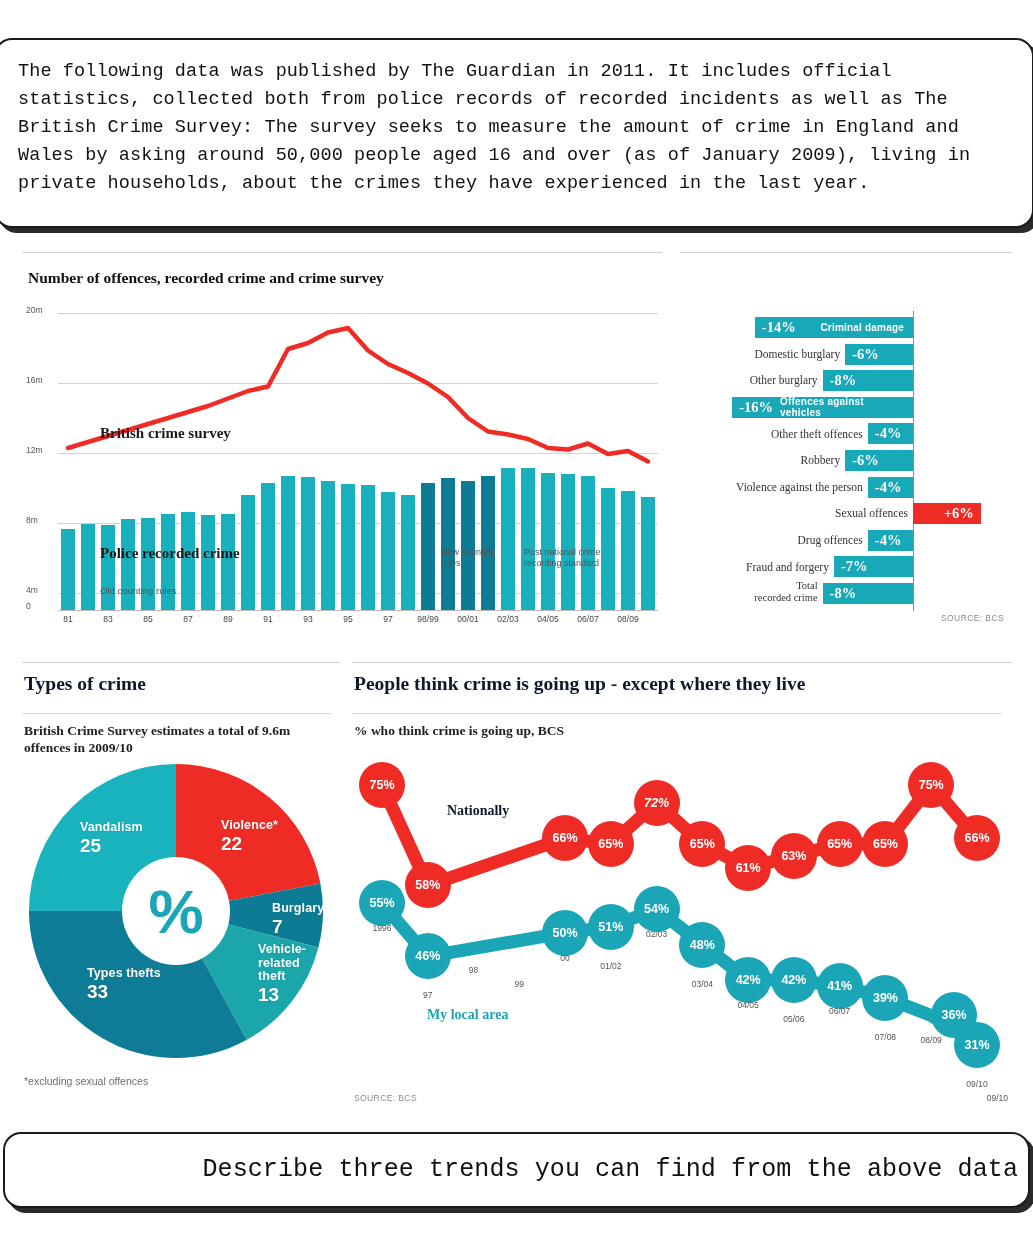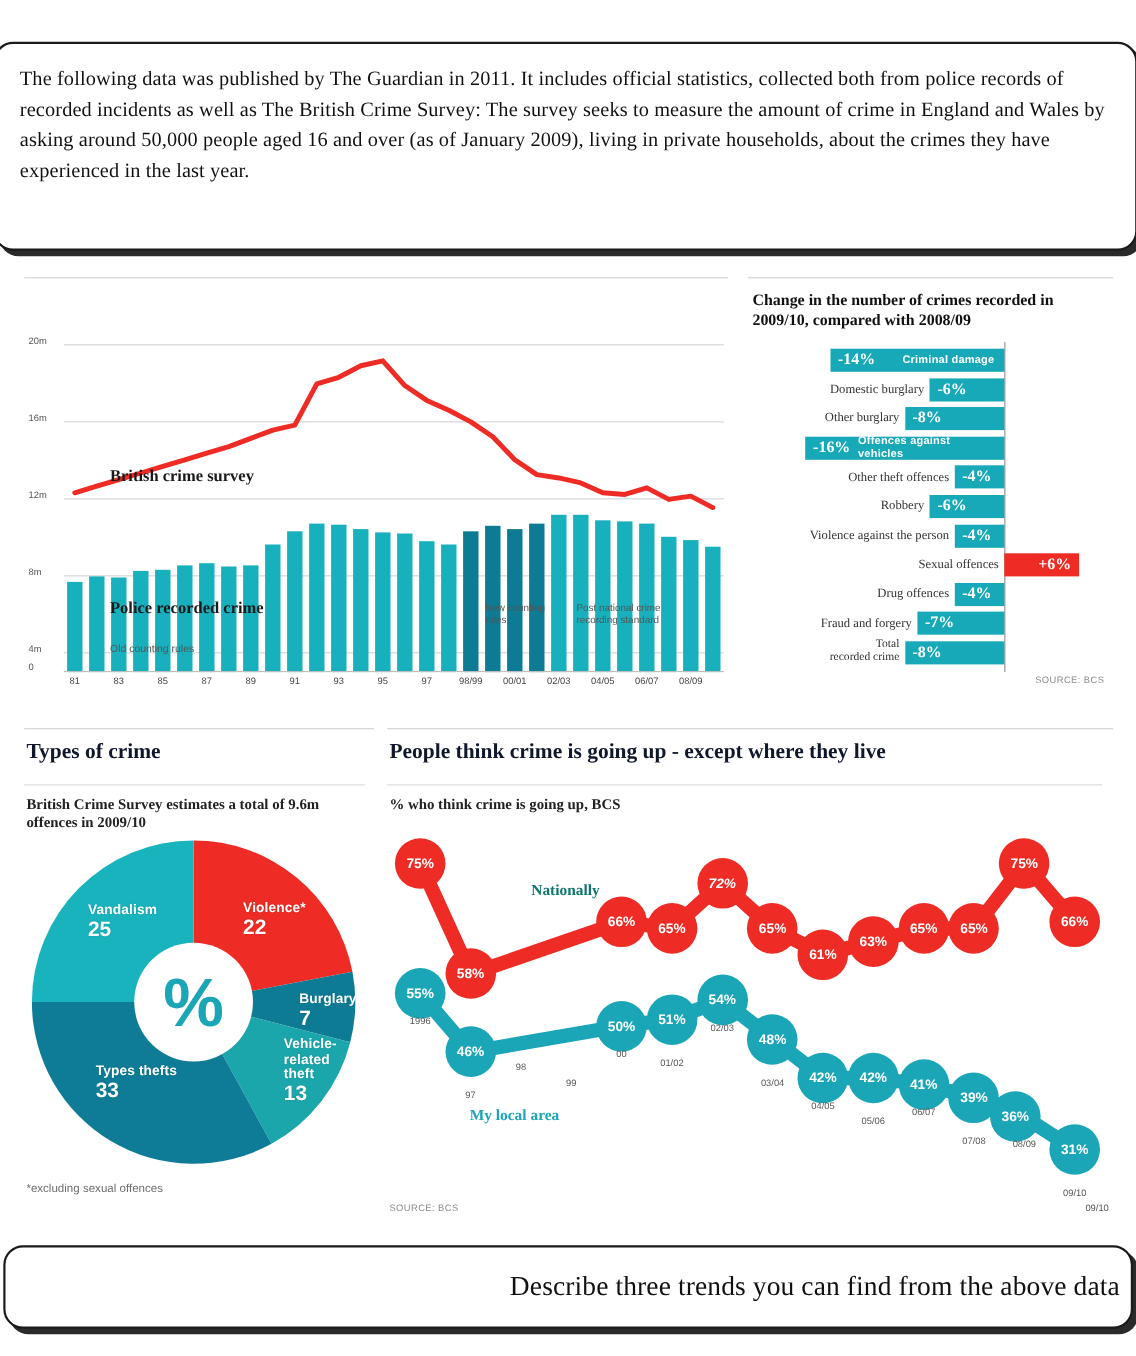--- a/index.html
+++ b/index.html
@@ -9,21 +9,21 @@
     font-family:"Liberation Sans",sans-serif;color:#222;
   }
 
   
   .callout{
     position:absolute;box-sizing:border-box;
     background:#fff;border:2px solid #1b1b1b;border-radius:18px;
     box-shadow:5px 5px 0 #2a2a2a;
   }
   .callout-text{
-    font-family:Liberation Serif, serif;
+    font-family:Liberation Mono, monospace;
     font-size:18.5px;line-height:1.52;color:#111;letter-spacing:.1px;
   }
 
   #intro-box{left:-6px;top:38px;width:1040px;height:190px;padding:18px 22px 10px 22px;}
   #task-box{left:3px;top:1132px;width:1027px;height:76px;
             display:flex;align-items:center;justify-content:flex-end;padding-right:10px;}
   #task-box .callout-text{font-size:25px;}
 
   
   #panel{position:absolute;left:22px;top:252px;width:990px;height:870px;background:#fff;}
@@ -101,35 +101,36 @@
   #sec-right .sb{position:absolute;left:2px;top:60px;}
   #bub{position:absolute;left:0;top:92px;width:655px;height:330px;}
   #bub svg{position:absolute;left:0;top:0;}
   .bbl{position:absolute;border-radius:50%;display:flex;align-items:center;justify-content:center;
        color:#fff;font-family:"Liberation Sans",sans-serif;font-weight:700;font-size:12.5px;}
   .bbl.r{background:#ee2b24;}
   .bbl.t{background:#1aa6b7;}
   .yr{position:absolute;font-family:"Liberation Sans",sans-serif;font-size:8.5px;color:#555;
       transform:translateX(-50%);white-space:nowrap;}
   .serlab{position:absolute;font-family:"Liberation Serif",serif;font-weight:700;font-size:14px;}
-  .serlab.r{color:#0f766e;margin-left:36px;}
+  .serlab.r{color:#0f172a;}
   .serlab.t{color:#1aa6b7;}
   #bub-src{position:absolute;left:2px;top:430px;}
   #bub-last{position:absolute;right:4px;top:430px;}
 </style>
 </head>
 <body>
 
 <div class="callout" id="intro-box">
   <div class="callout-text">The following data was published by The Guardian in 2011. It includes official statistics, collected both from police records of recorded incidents as well as The British Crime Survey: The survey seeks to measure the amount of crime in England and Wales by asking around 50,000 people aged 16 and over (as of January 2009), living in private households, about the crimes they have experienced in the last year.</div>
 </div>
 
 <div id="panel">
 
   <div id="chart1" class="rule-top">
+    <div class="t sec-title">Number of offences, recorded crime and crime survey</div>
 
     <div id="c1plot">
 
       <div class="gl" style="top:14px;"></div>
       <div class="gl" style="top:84px;"></div>
       <div class="gl" style="top:154px;"></div>
       <div class="gl" style="top:224px;"></div>
       <div class="gl" style="top:294px;"></div>
 
       <div class="ylab" style="top:6px;left:-32px;">20m</div>
@@ -196,21 +197,20 @@
           <div class="xt" style="left: 410px;">00/01</div>
           <div class="xt" style="left: 450px;">02/03</div>
           <div class="xt" style="left: 490px;">04/05</div>
           <div class="xt" style="left: 530px;">06/07</div>
           <div class="xt" style="left: 570px;">08/09</div>
         </div>
     </div>
   </div>
 
   <div id="chart2" class="rule-top">
-    <div class="t sec-title">Change in the number of crimes recorded in 2009/10, compared with 2008/09</div>
     <div id="c2plot">
       <div id="c2axis"></div>
 
       <div class="tiny" id="c2src">SOURCE: BCS</div>
     <div class="drow" style="top: 6px; left: 0px; right: 0px;">
           <div class="dbar" style="left: 70.8px; width: 158.2px;">
             <span class="dval">-14%</span>
             <span class="dcat-in">Criminal damage</span>
           </div>
         </div>
@@ -346,21 +346,21 @@
         <div class="bbl t" style="width: 46px; height: 46px; left: 7px; top: 125.182px;">55%</div>
         <div class="bbl t" style="width: 46px; height: 46px; left: 52.7692px; top: 178.364px;">46%</div>
         <div class="bbl t" style="width: 46px; height: 46px; left: 190.077px; top: 154.727px;">50%</div>
         <div class="bbl t" style="width: 46px; height: 46px; left: 235.846px; top: 148.818px;">51%</div>
         <div class="bbl t" style="width: 46px; height: 46px; left: 281.615px; top: 131.091px;">54%</div>
         <div class="bbl t" style="width: 46px; height: 46px; left: 327.385px; top: 166.545px;">48%</div>
         <div class="bbl t" style="width: 46px; height: 46px; left: 373.154px; top: 202px;">42%</div>
         <div class="bbl t" style="width: 46px; height: 46px; left: 418.923px; top: 202px;">42%</div>
         <div class="bbl t" style="width: 46px; height: 46px; left: 464.692px; top: 207.909px;">41%</div>
         <div class="bbl t" style="width: 46px; height: 46px; left: 510.462px; top: 219.727px;">39%</div>
-        <div class="bbl t" style="width: 46px; height: 46px; left: 548px; top: 237.455px;">36%</div>
+        <div class="bbl t" style="width: 46px; height: 46px; left: 579px; top: 237.455px;">36%</div>
         <div class="bbl t" style="width: 46px; height: 46px; left: 602px; top: 267px;">31%</div>
         <div class="yr" style="left: 30px; top: 168.182px;">1996</div>
         <div class="yr" style="left: 75.7692px; top: 235.364px;">97</div>
         <div class="yr" style="left: 121.538px; top: 209.545px;">98</div>
         <div class="yr" style="left: 167.308px; top: 223.545px;">99</div>
         <div class="yr" style="left: 213.077px; top: 197.727px;">00</div>
         <div class="yr" style="left: 258.846px; top: 205.818px;">01/02</div>
         <div class="yr" style="left: 304.615px; top: 174.091px;">02/03</div>
         <div class="yr" style="left: 350.385px; top: 223.545px;">03/04</div>
         <div class="yr" style="left: 396.154px; top: 245px;">04/05</div>

